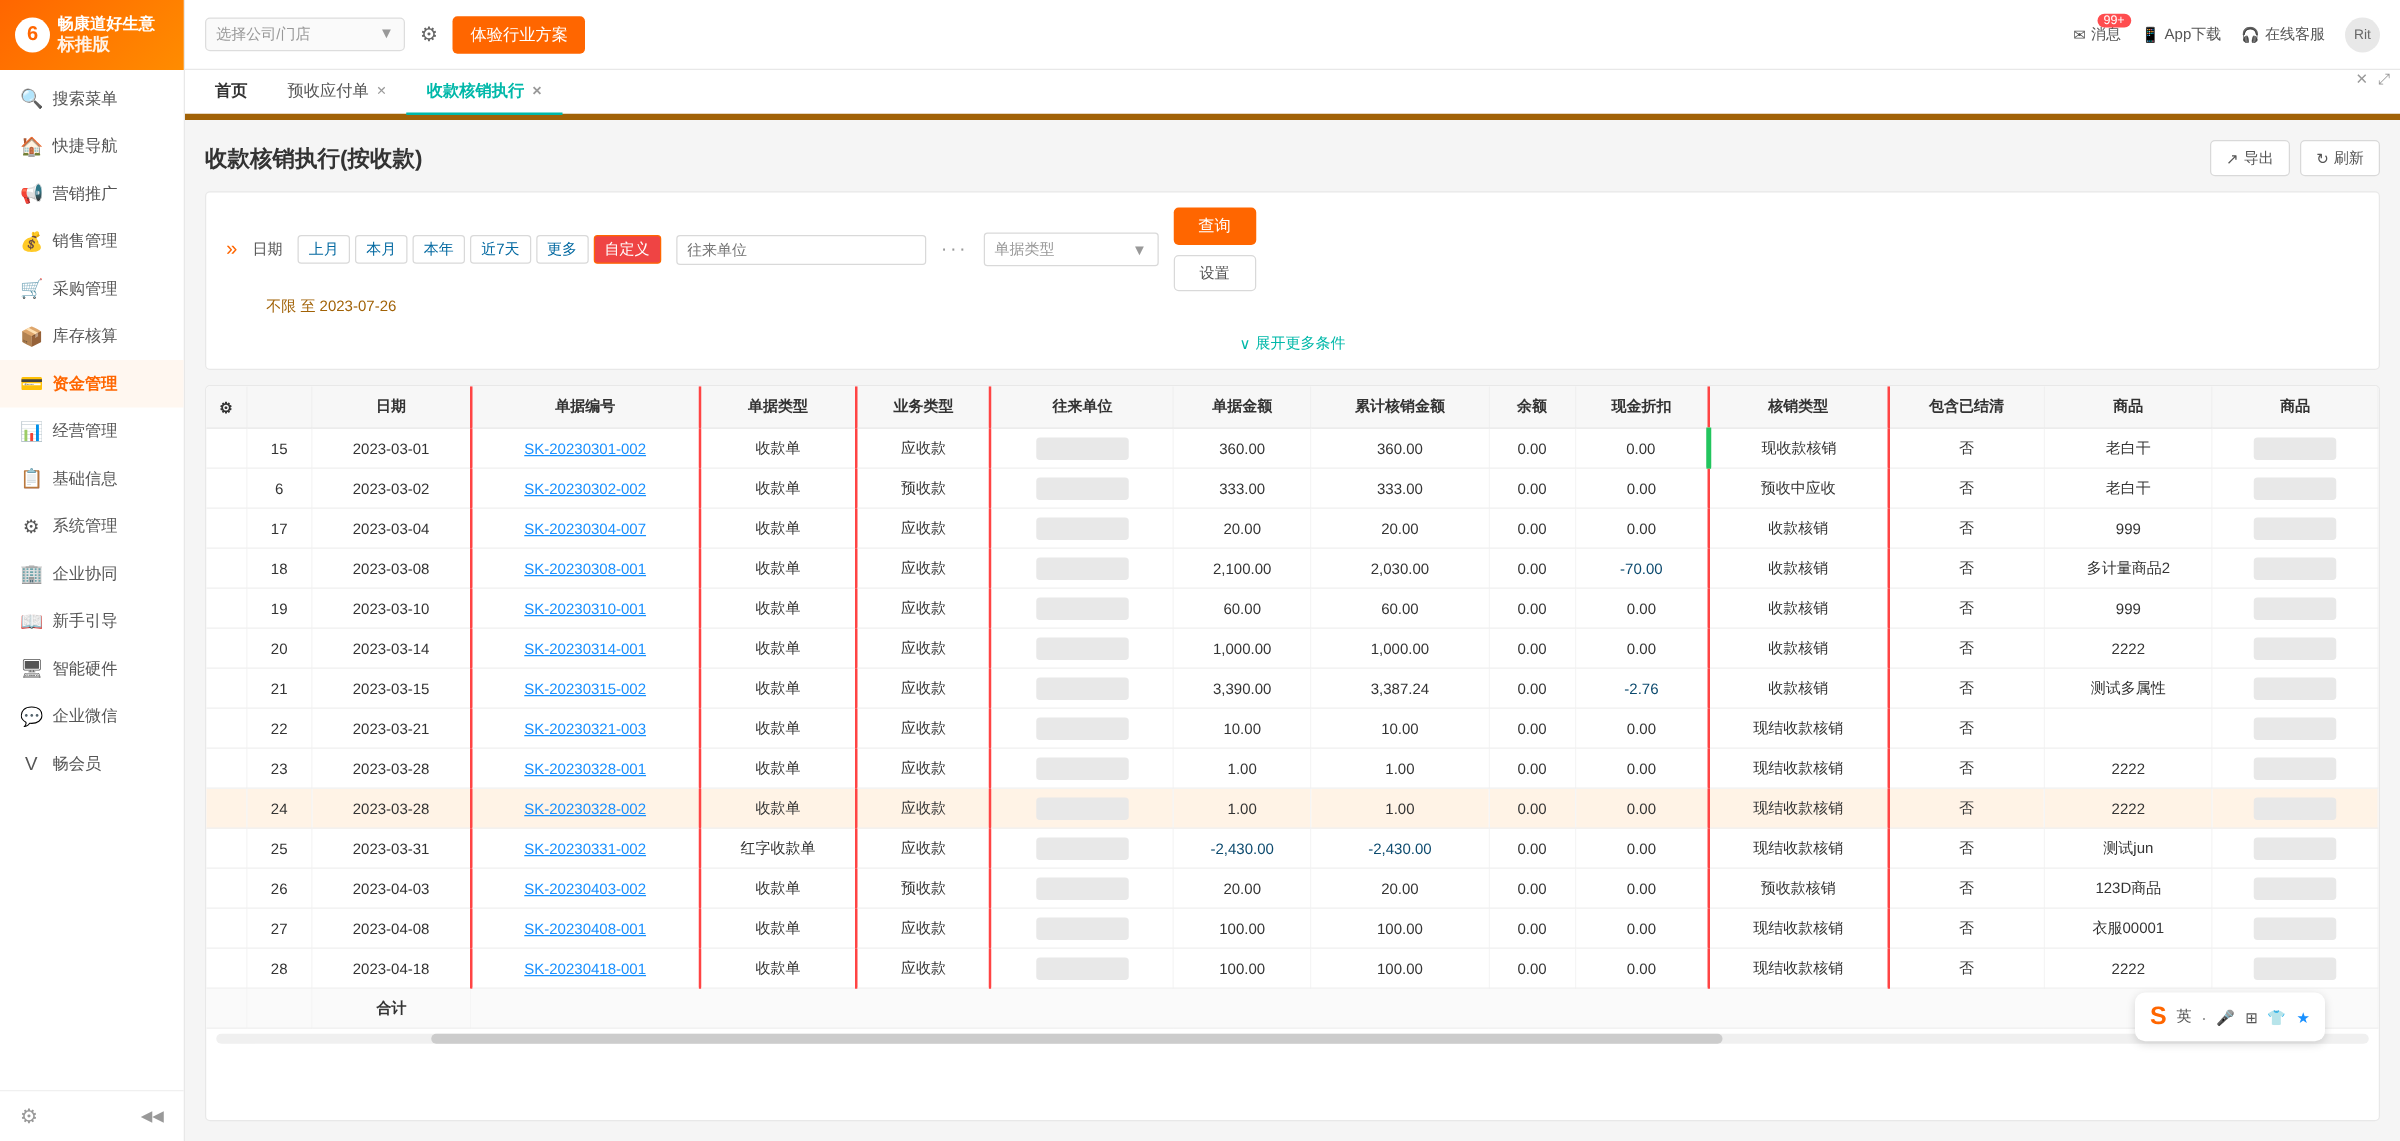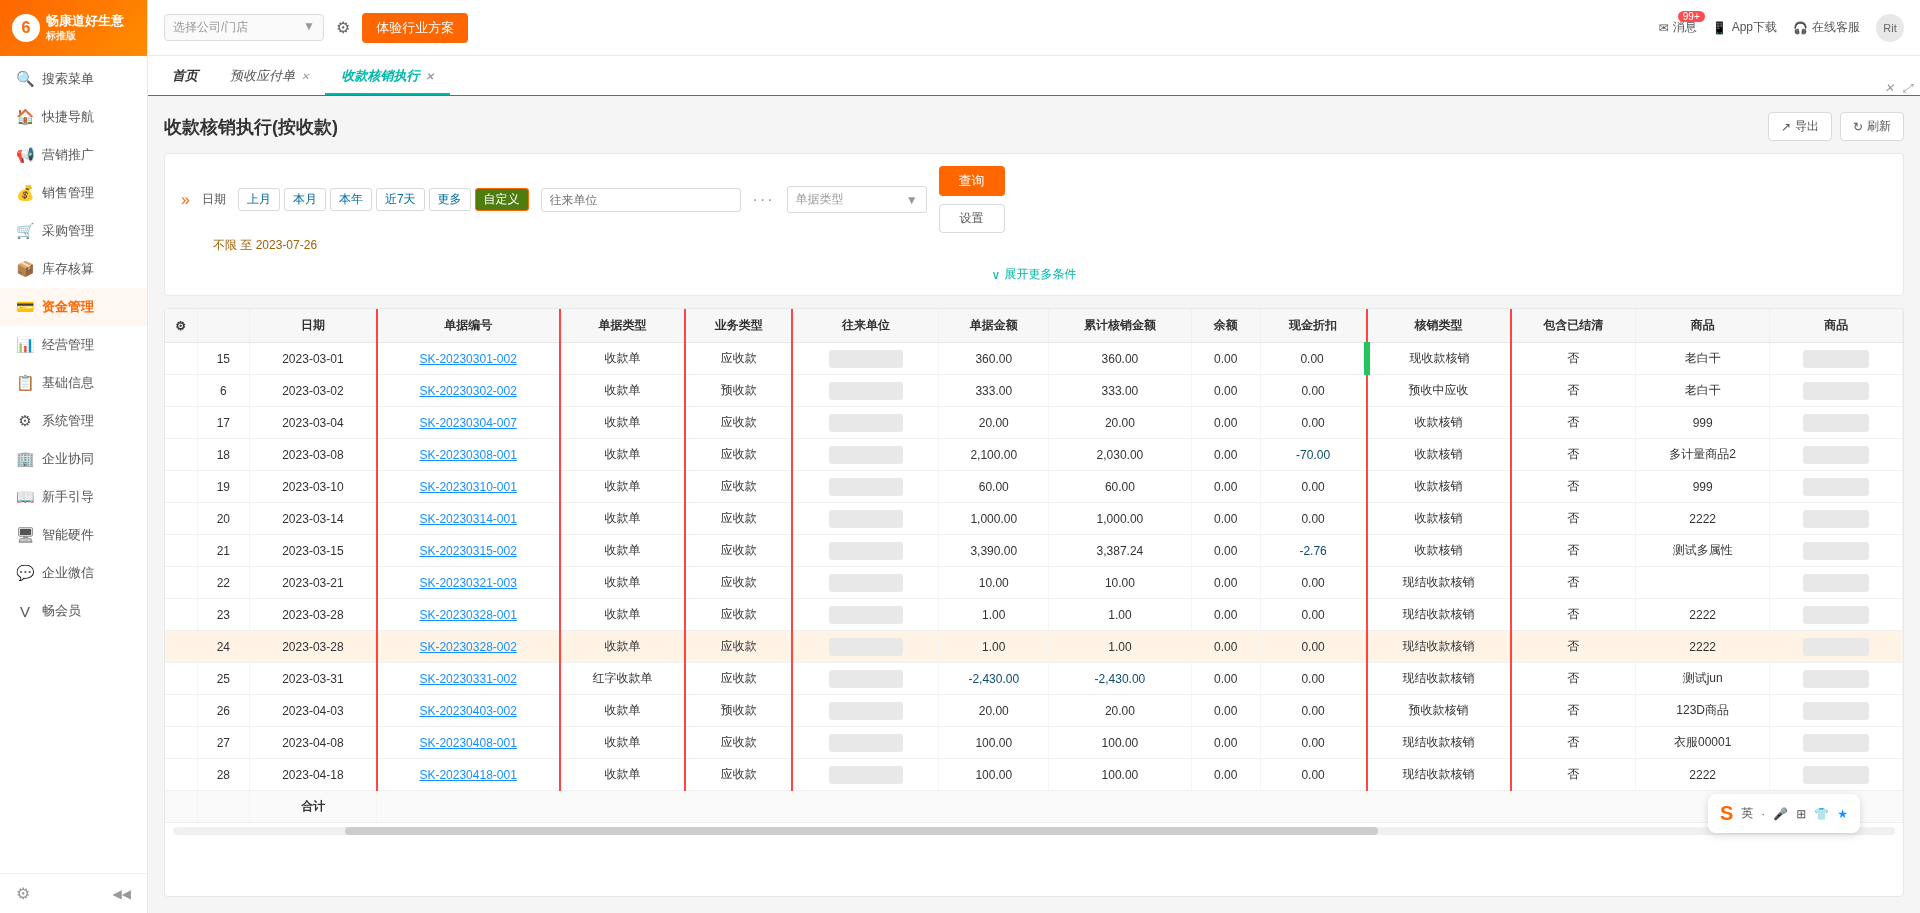--- a/index.html
+++ b/index.html
@@ -29,21 +29,21 @@
     .sidebar-logo-icon {
       width: 28px; height: 28px;
       background: #fff;
       border-radius: 50%;
       display: flex; align-items: center; justify-content: center;
       color: #ff6600;
       font-size: 16px;
       font-weight: bold;
     }
     .sidebar-logo-text { line-height: 1.2; }
-    .sidebar-logo-sub { font-size: 10px; opacity: 0.9; }
+    .sidebar-logo-sub { font-size: 14px; opacity: 0.9; }
     .sidebar-menu { flex: 1; overflow-y: auto; padding: 4px 0; }
     .sidebar-item {
       display: flex; align-items: center; gap: 8px;
       padding: 10px 16px;
       cursor: pointer;
       color: #555;
       font-size: 13px;
       transition: background 0.2s;
     }
     .sidebar-item.active { background: #fff7f0; color: #ff6600; font-weight: bold; }
@@ -89,26 +89,25 @@
     }
     .topbar-right { margin-left: auto; display: flex; align-items: center; gap: 16px; color: #555; font-size: 12px; }
     .topbar-msg { position: relative; display: flex; align-items: center; gap: 4px; cursor: pointer; }
     .badge { background: #ff4d4f; color: #fff; border-radius: 10px; padding: 0 5px; font-size: 10px; position: absolute; top: -8px; right: -8px; }
     .topbar-right-item { display: flex; align-items: center; gap: 4px; cursor: pointer; color: #555; }
     .topbar-avatar { width: 28px; height: 28px; background: #ddd; border-radius: 50%; }
 
     
     .tabbar {
       background: #fff;
-      border-bottom: 1px solid #a16207;
+      border-bottom: 5px solid #a16207;
       display: flex;
-      align-items: flex-end;
+      align-items: flex-start;
       height: 40px;
       padding: 0 8px;
-      font-style: italic;
     }
     .tab {
       display: flex; align-items: center; gap: 6px;
       padding: 8px 16px;
       cursor: pointer;
       color: #555;
       font-size: 13px;
       border-bottom: 2px solid transparent;
       position: relative;
     }
@@ -148,21 +147,21 @@
     .filter-date-options { display: flex; gap: 4px; align-items: center; }
     .filter-date-btn {
       padding: 2px 8px;
       border: 1px solid #d9d9d9;
       border-radius: 3px;
       cursor: pointer;
       background: #fff;
       color: #0369a1;
       font-size: 12px;
     }
-    .filter-date-btn.custom { background: #4d7c0f; color: #fff; border-color: #ff6600; }
+    .filter-date-btn.custom { background: #ef4444; color: #fff; border-color: #ff6600; }
     .filter-date-range { color: #a16207; font-size: 12px; padding-top: 2px; }
     .filter-input {
       border: 1px solid #d9d9d9;
       border-radius: 3px;
       padding: 4px 8px;
       width: 200px;
       font-size: 12px;
       color: #999;
     }
     .filter-dots { color: #999; font-size: 16px; letter-spacing: 2px; }
@@ -473,21 +472,21 @@
       <td>15</td>
       <td>2023-03-01</td>
       <td style="border-left:2px solid #ff4444;border-right:2px solid #ff4444;"><a class="link">SK-20230301-002</a></td>
       <td>收款单</td>
       <td style="border-left:2px solid #ff4444;border-right:2px solid #ff4444;">应收款</td>
       <td><span style="background:#e8e8e8;border-radius:3px;padding:2px 20px;color:#e8e8e8;">████</span></td>
       <td class="">360.00</td>
       <td class="">360.00</td>
       <td>0.00</td>
       <td class="">0.00</td>
-      <td style="border-left:6px solid #22c55e;border-right:2px solid #ff4444;margin-left:12px;">现收款核销</td>
+      <td style="border-left:4px solid #22c55e;border-right:2px solid #ff4444;margin-left:12px;">现收款核销</td>
       <td>否</td>
       <td>老白干</td>
       <td><span style="background:#e8e8e8;border-radius:3px;padding:2px 20px;color:#e8e8e8;">███</span></td>
     </tr>
             <tr>
       <td></td>
       <td>6</td>
       <td>2023-03-02</td>
       <td style="border-left:2px solid #ff4444;border-right:2px solid #ff4444;"><a class="link">SK-20230302-002</a></td>
       <td>收款单</td>

